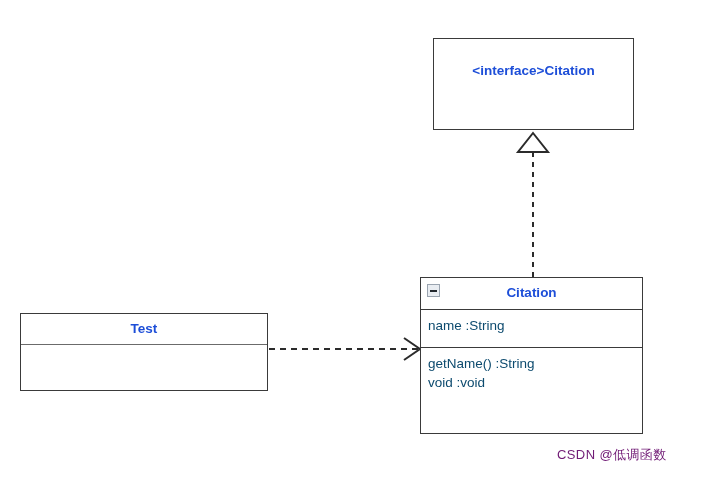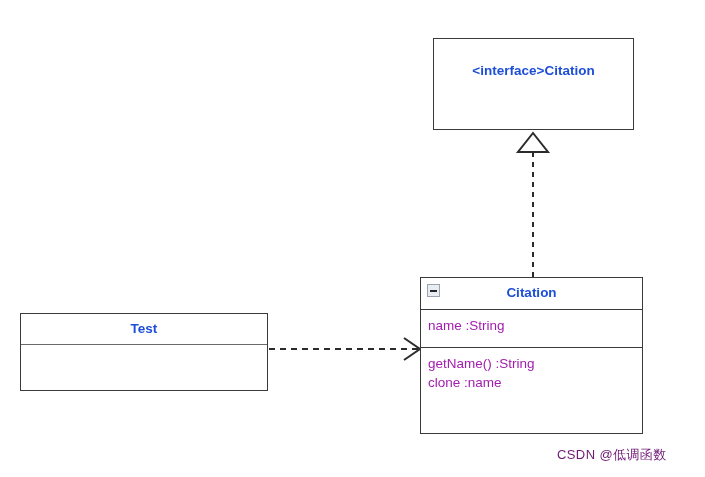--- a/index.html
+++ b/index.html
@@ -69,21 +69,21 @@
     border-top: 1.5px solid #3a3a3a;
   }
   .divider-thin {
     border-top: 1.5px solid #6b6b6b;
   }
 
   .compartment {
     box-sizing: border-box;
     padding: 6px 6px 4px 7px;
     font-size: 13.5px;
-    color: #a21caf;
+    color: #0c4a6e;
     line-height: 1.42;
     text-align: left;
   }
   .compartment .member {
     white-space: nowrap;
   }
 
   
   #box-cloneable {
     left: 433px;
@@ -167,21 +167,21 @@
   <div class="uml-box" id="box-citation">
     <div class="box-header">
       <span class="collapse-icon"></span>
       <span>Citation</span>
     </div>
     <div class="compartment attrs divider">
       <div class="member">name :String</div>
     </div>
     <div class="compartment divider">
       <div class="member">getName() :String</div>
-      <div class="member">clone :name</div>
+      <div class="member">void :void</div>
     </div>
   </div>
 
   <div class="uml-box" id="box-test">
     <div class="box-header">
       <span>Test</span>
     </div>
     <div class="gap-strip divider-thin"></div>
   </div>
 

